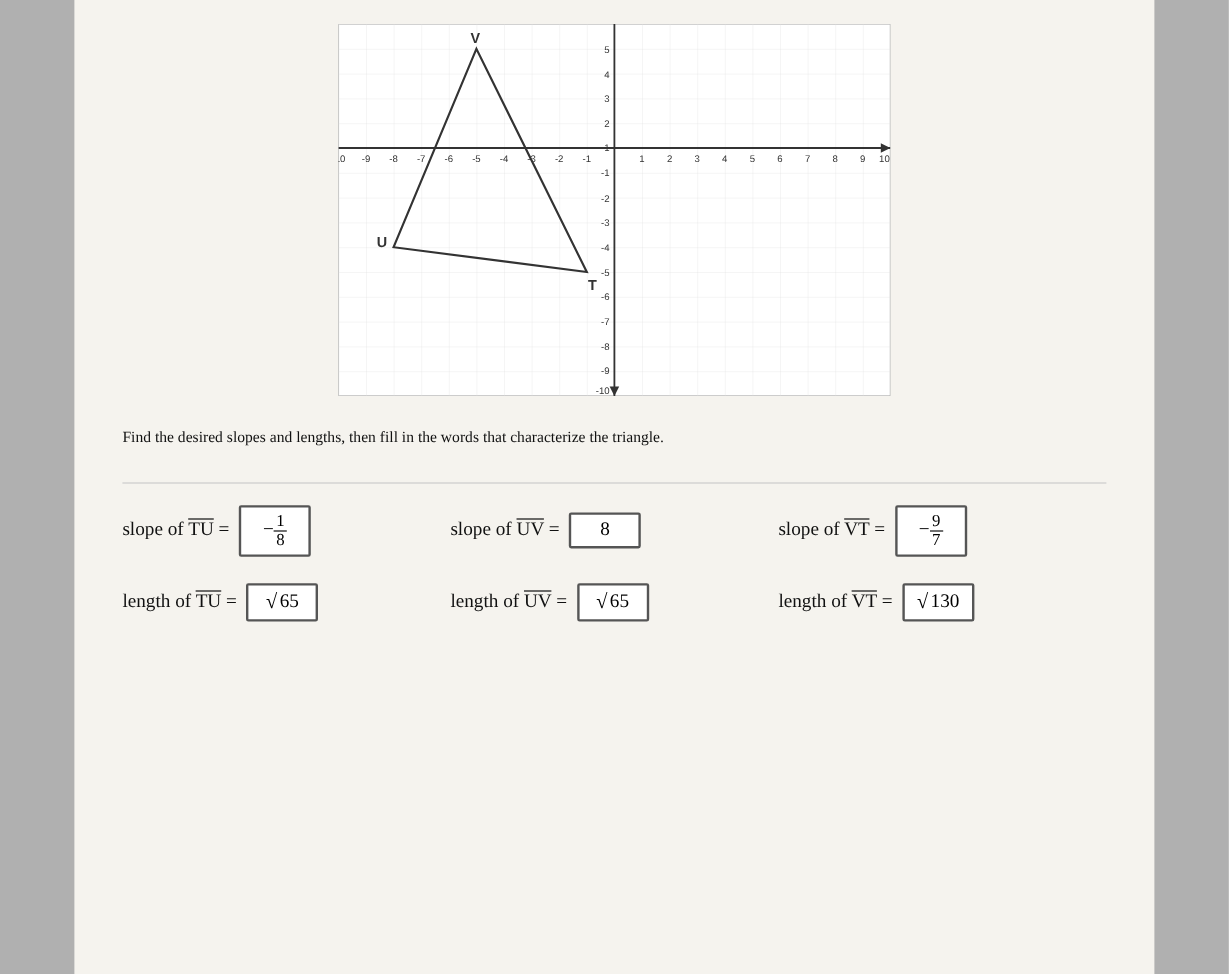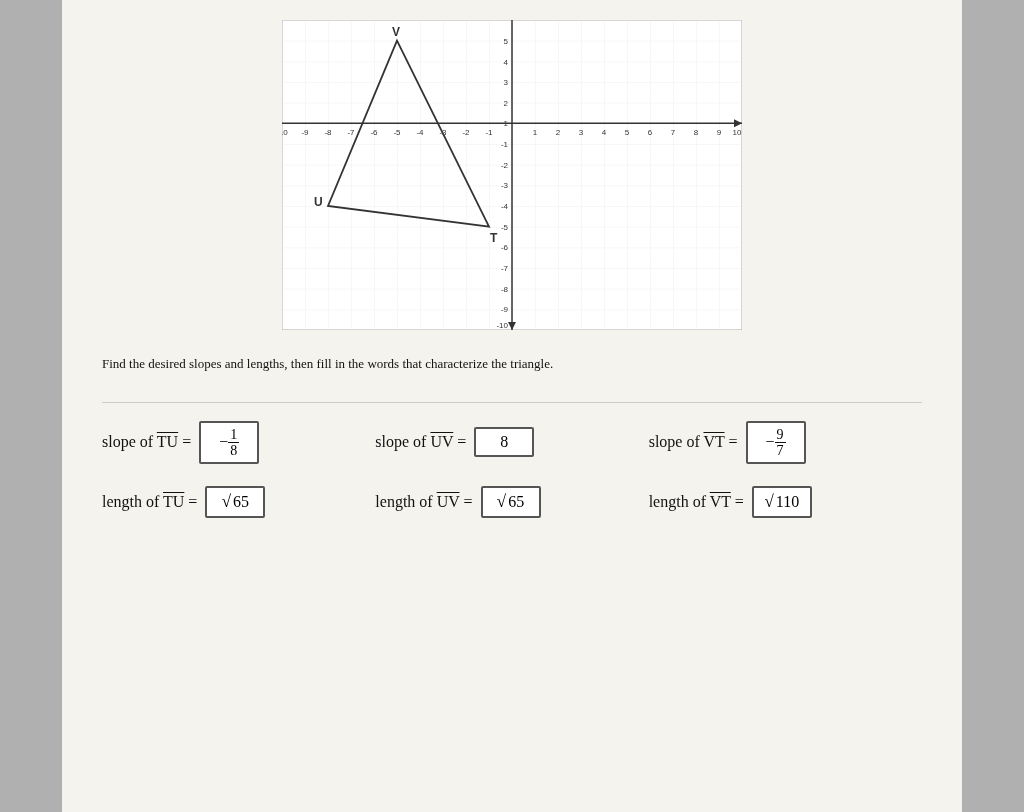--- a/index.html
+++ b/index.html
@@ -283,20 +283,20 @@
         </div>
       </div>
 
       <div class="answer-item">
         <span class="answer-text">
           length of <span class="overline">VT</span> =
         </span>
         <div class="answer-box">
           <span class="sqrt-box">
             <span class="sqrt-symbol">√</span>
-              <span>110</span>
+              <span>130</span>
           </span>
         </div>
       </div>
     </div>
 
   </div>
 </div>
 
 </body></html>

